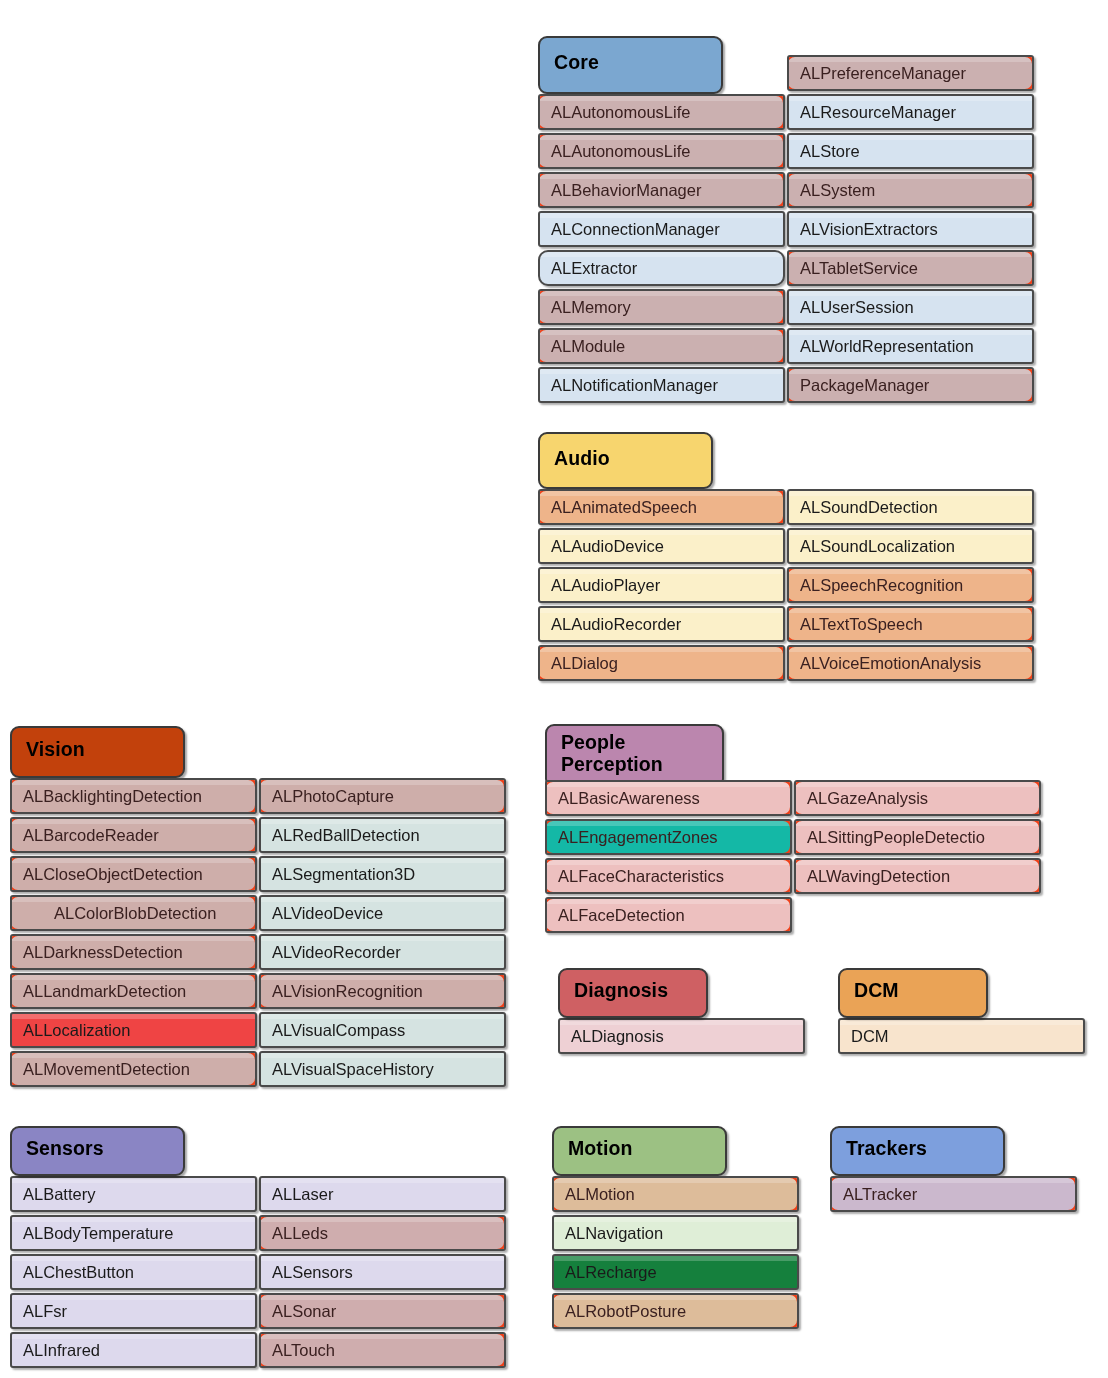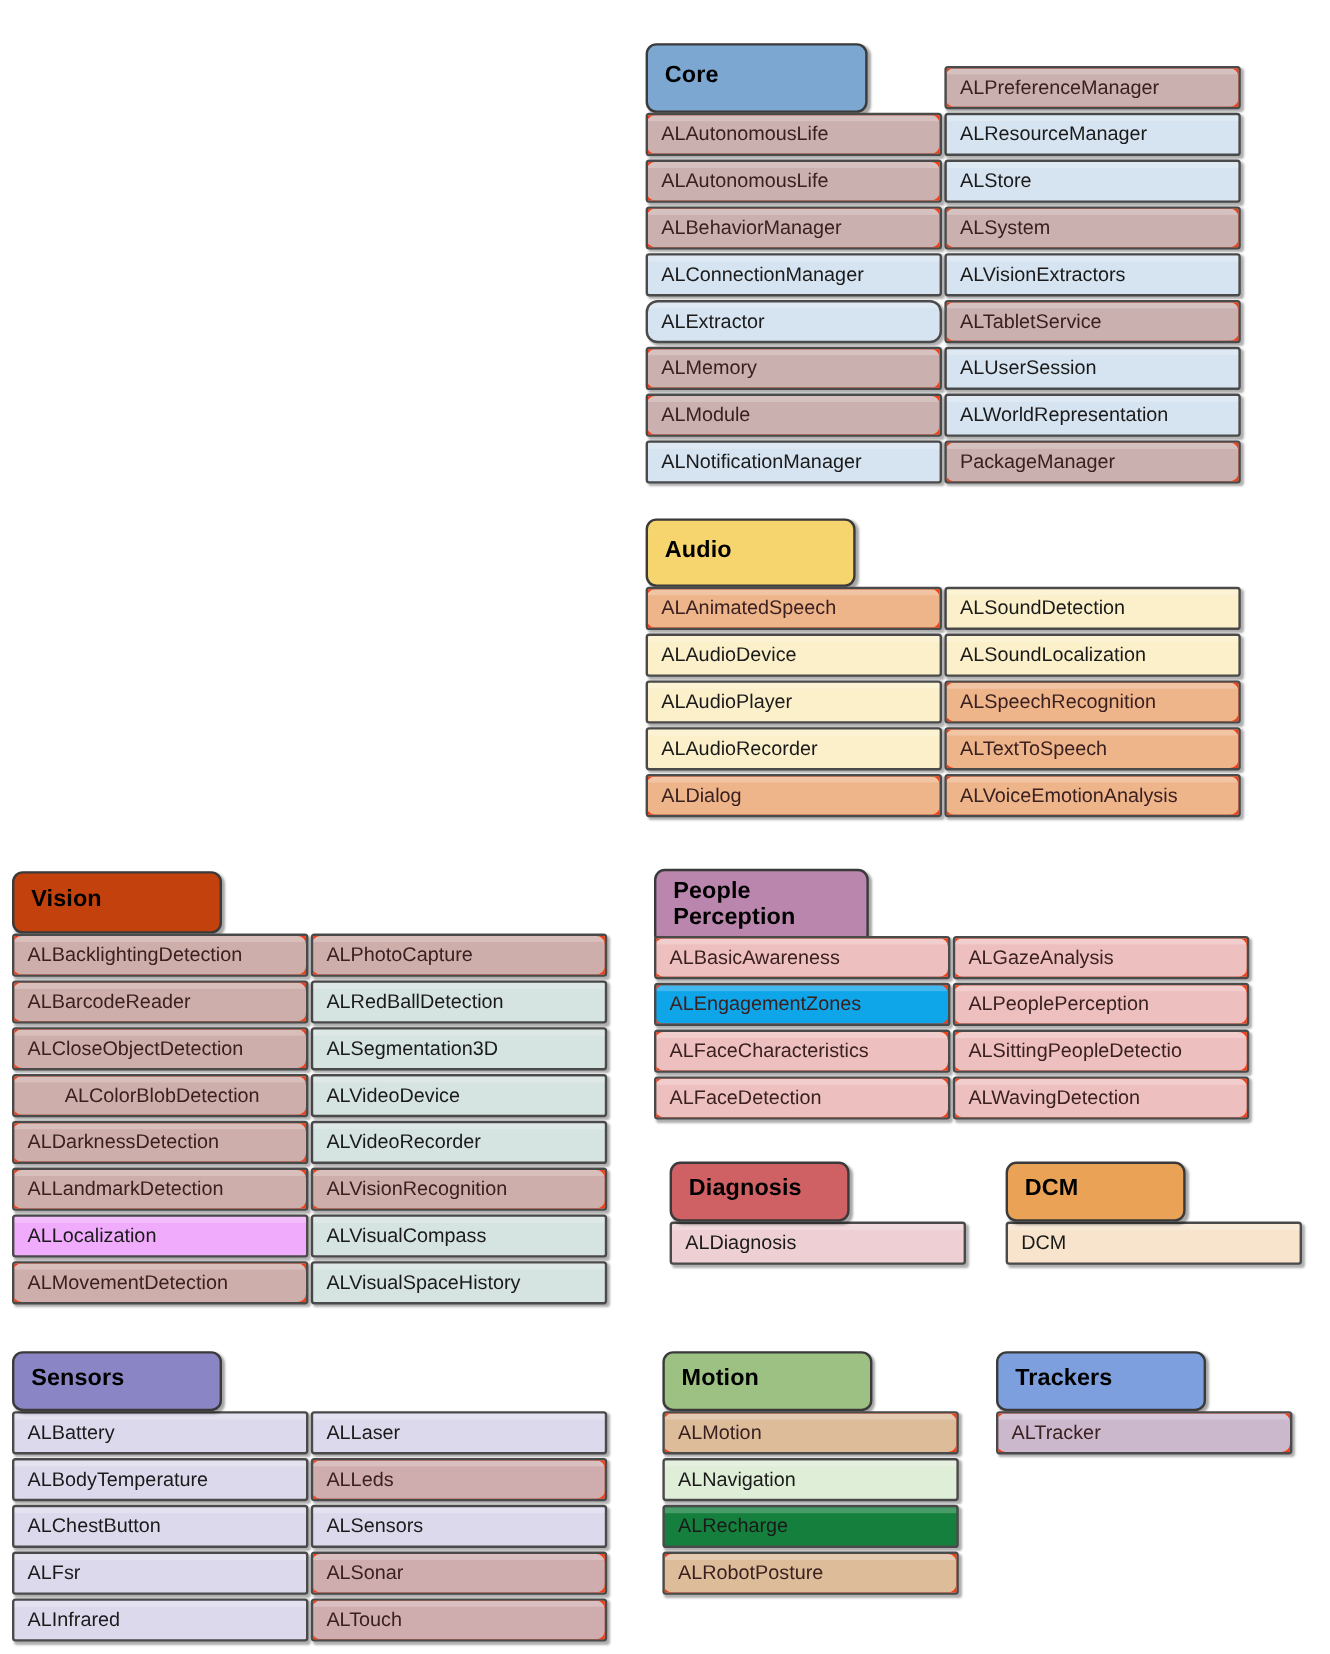--- a/index.html
+++ b/index.html
@@ -196,21 +196,21 @@
           </div>
           <div class="item hl" style="background: rgb(206, 174, 170); padding-left: 42px;">
             <span>ALColorBlobDetection</span>
           </div>
           <div class="item hl" style="background: rgb(206, 174, 170);">
             <span>ALDarknessDetection</span>
           </div>
           <div class="item hl" style="background: rgb(206, 174, 170);">
             <span>ALLandmarkDetection</span>
           </div>
-          <div class="item" style="background: #f0abfc;">
+          <div class="item" style="background: #ef4444;">
             <span>ALLocalization</span>
           </div>
           <div class="item hl" style="background: rgb(206, 174, 170);">
             <span>ALMovementDetection</span>
           </div>
         </div>
         <div class="col" style="width: 247px; margin-top: 52px; margin-right: 2px;">
           <div class="item hl" style="background: rgb(206, 174, 170);">
             <span>ALPhotoCapture</span>
           </div>
@@ -241,36 +241,33 @@
     <div class="group" style="left: 545px; top: 724px;">
       <div class="group-header" style="width: 179px; min-height: 56px; background: rgb(187, 134, 174);">
         <span>People
 Perception</span>
       </div>
       <div class="cols" style="left: 0px; top: 0px;">
         <div class="col" style="width: 247px; margin-top: 56px; margin-right: 2px;">
           <div class="item hl" style="background: rgb(237, 192, 191);">
             <span>ALBasicAwareness</span>
           </div>
-          <div class="item hl" style="background: #0ea5e9;">
+          <div class="item hl" style="background: #14b8a6;">
             <span>ALEngagementZones</span>
           </div>
           <div class="item hl" style="background: rgb(237, 192, 191);">
             <span>ALFaceCharacteristics</span>
           </div>
           <div class="item hl" style="background: rgb(237, 192, 191);">
             <span>ALFaceDetection</span>
           </div>
         </div>
         <div class="col" style="width: 247px; margin-top: 56px; margin-right: 2px;">
           <div class="item hl" style="background: rgb(237, 192, 191);">
             <span>ALGazeAnalysis</span>
-          </div>
-          <div class="item hl" style="background: rgb(237, 192, 191);">
-            <span>ALPeoplePerception</span>
           </div>
           <div class="item hl" style="background: rgb(237, 192, 191);">
             <span>ALSittingPeopleDetectio</span>
           </div>
           <div class="item hl" style="background: rgb(237, 192, 191);">
             <span>ALWavingDetection</span>
           </div>
         </div>
       </div>
     </div>

